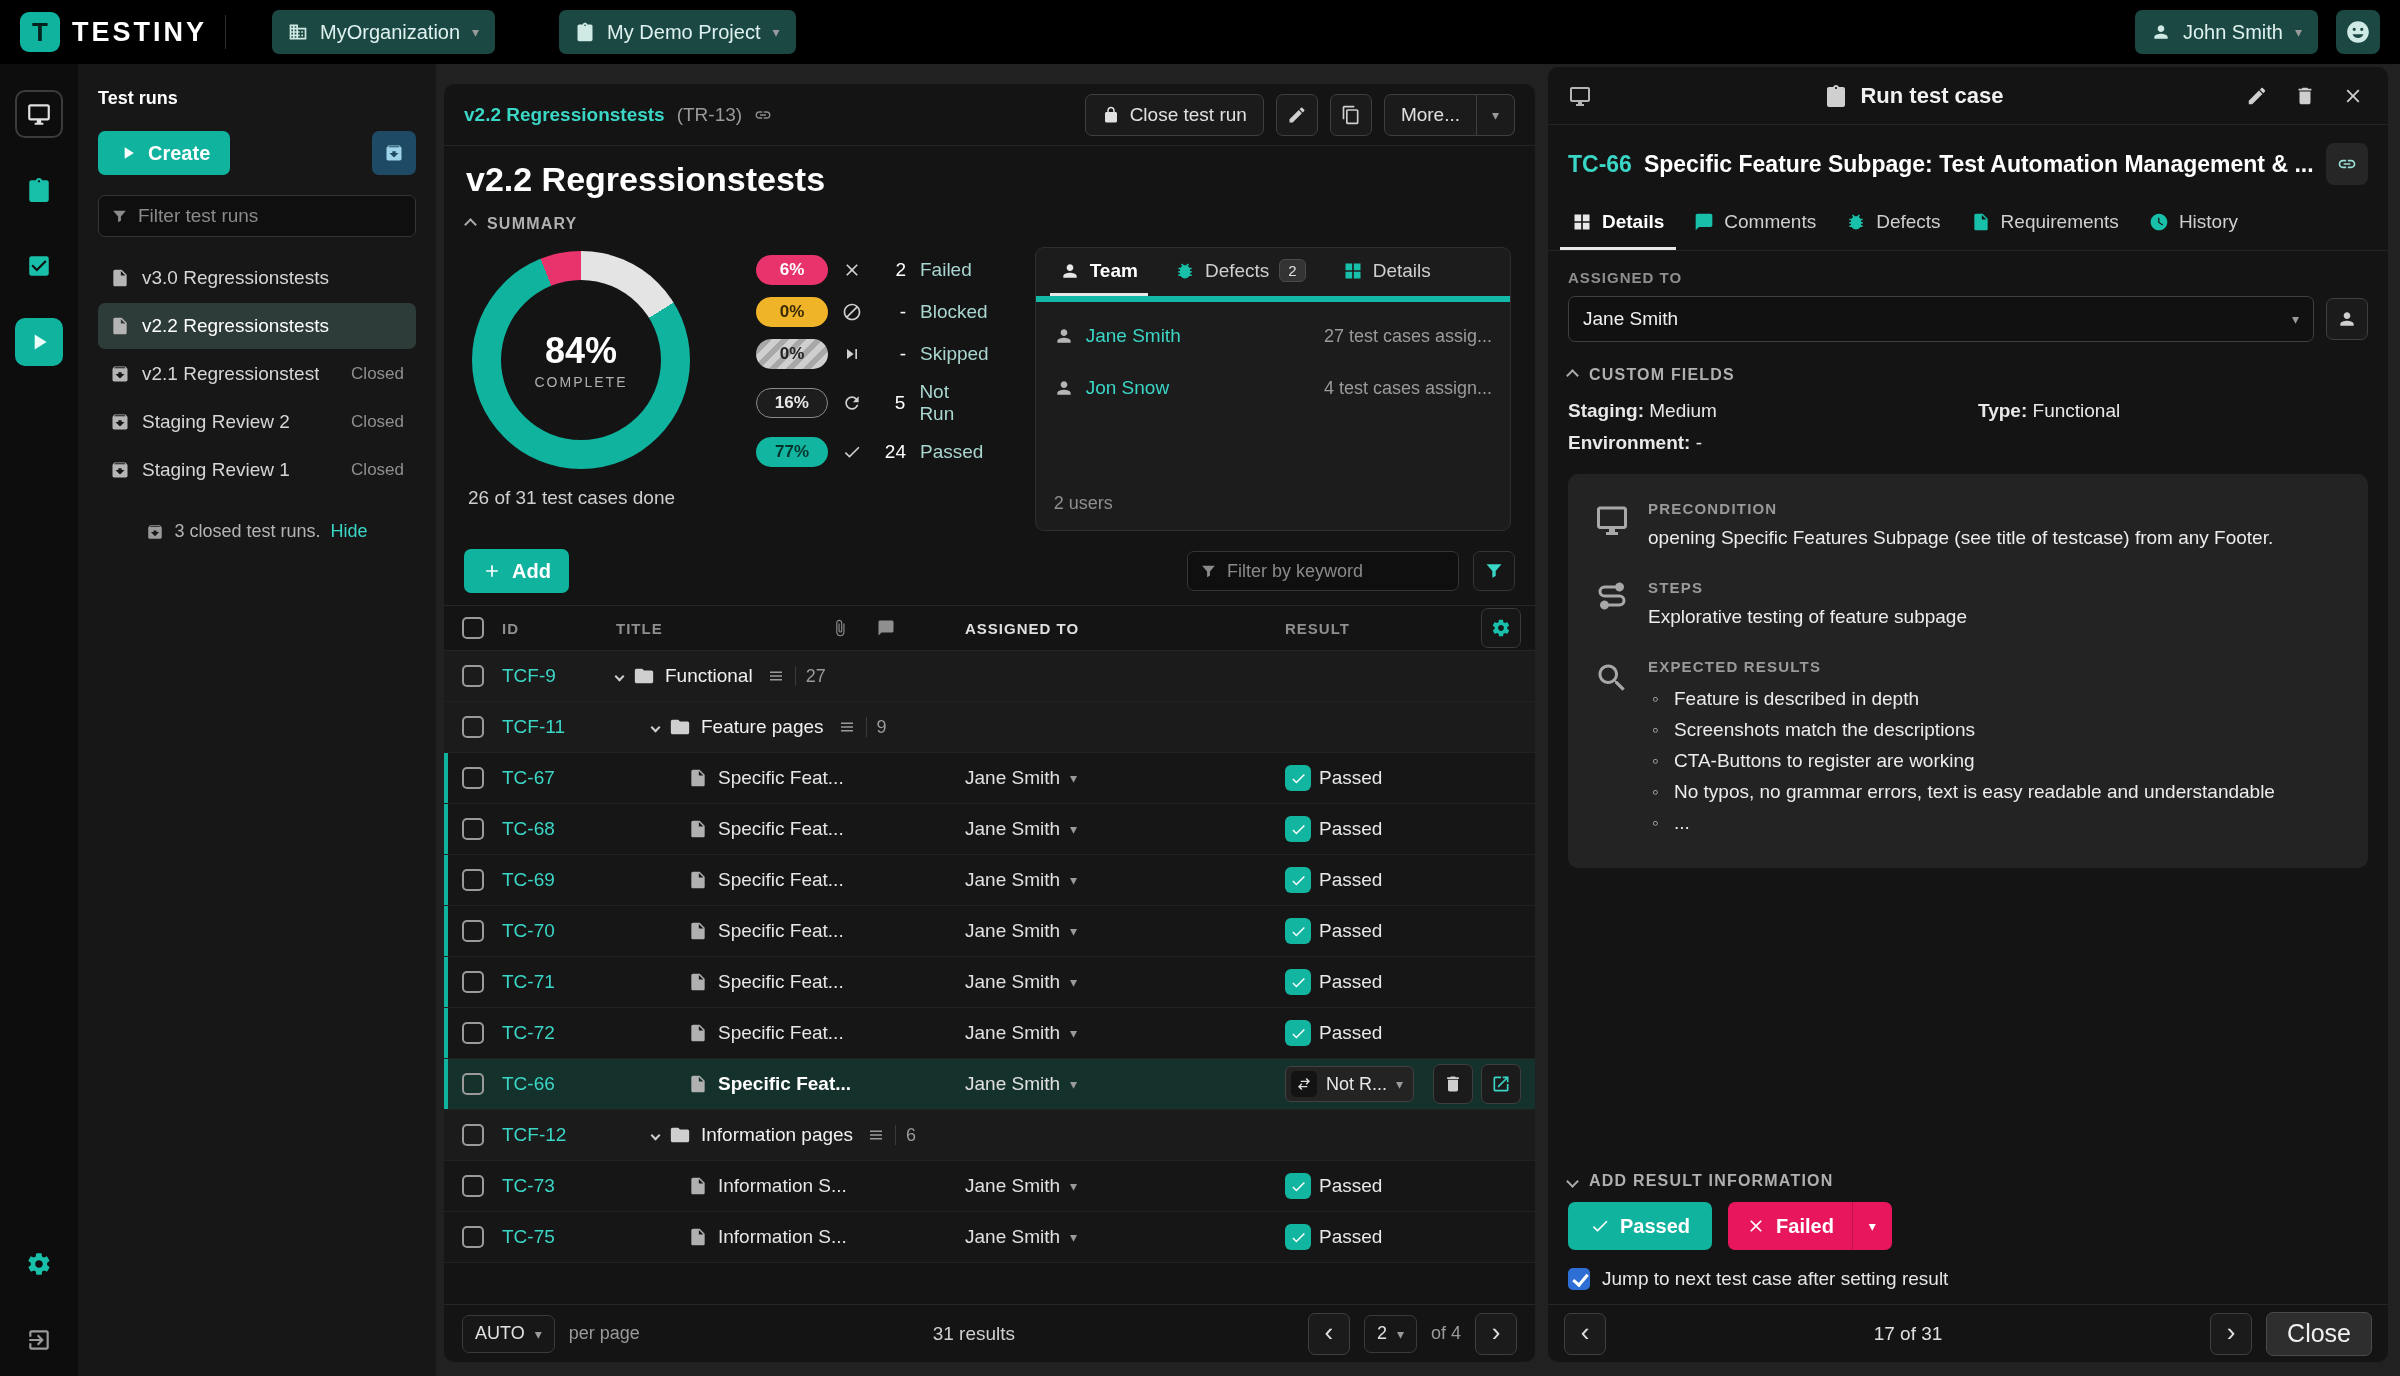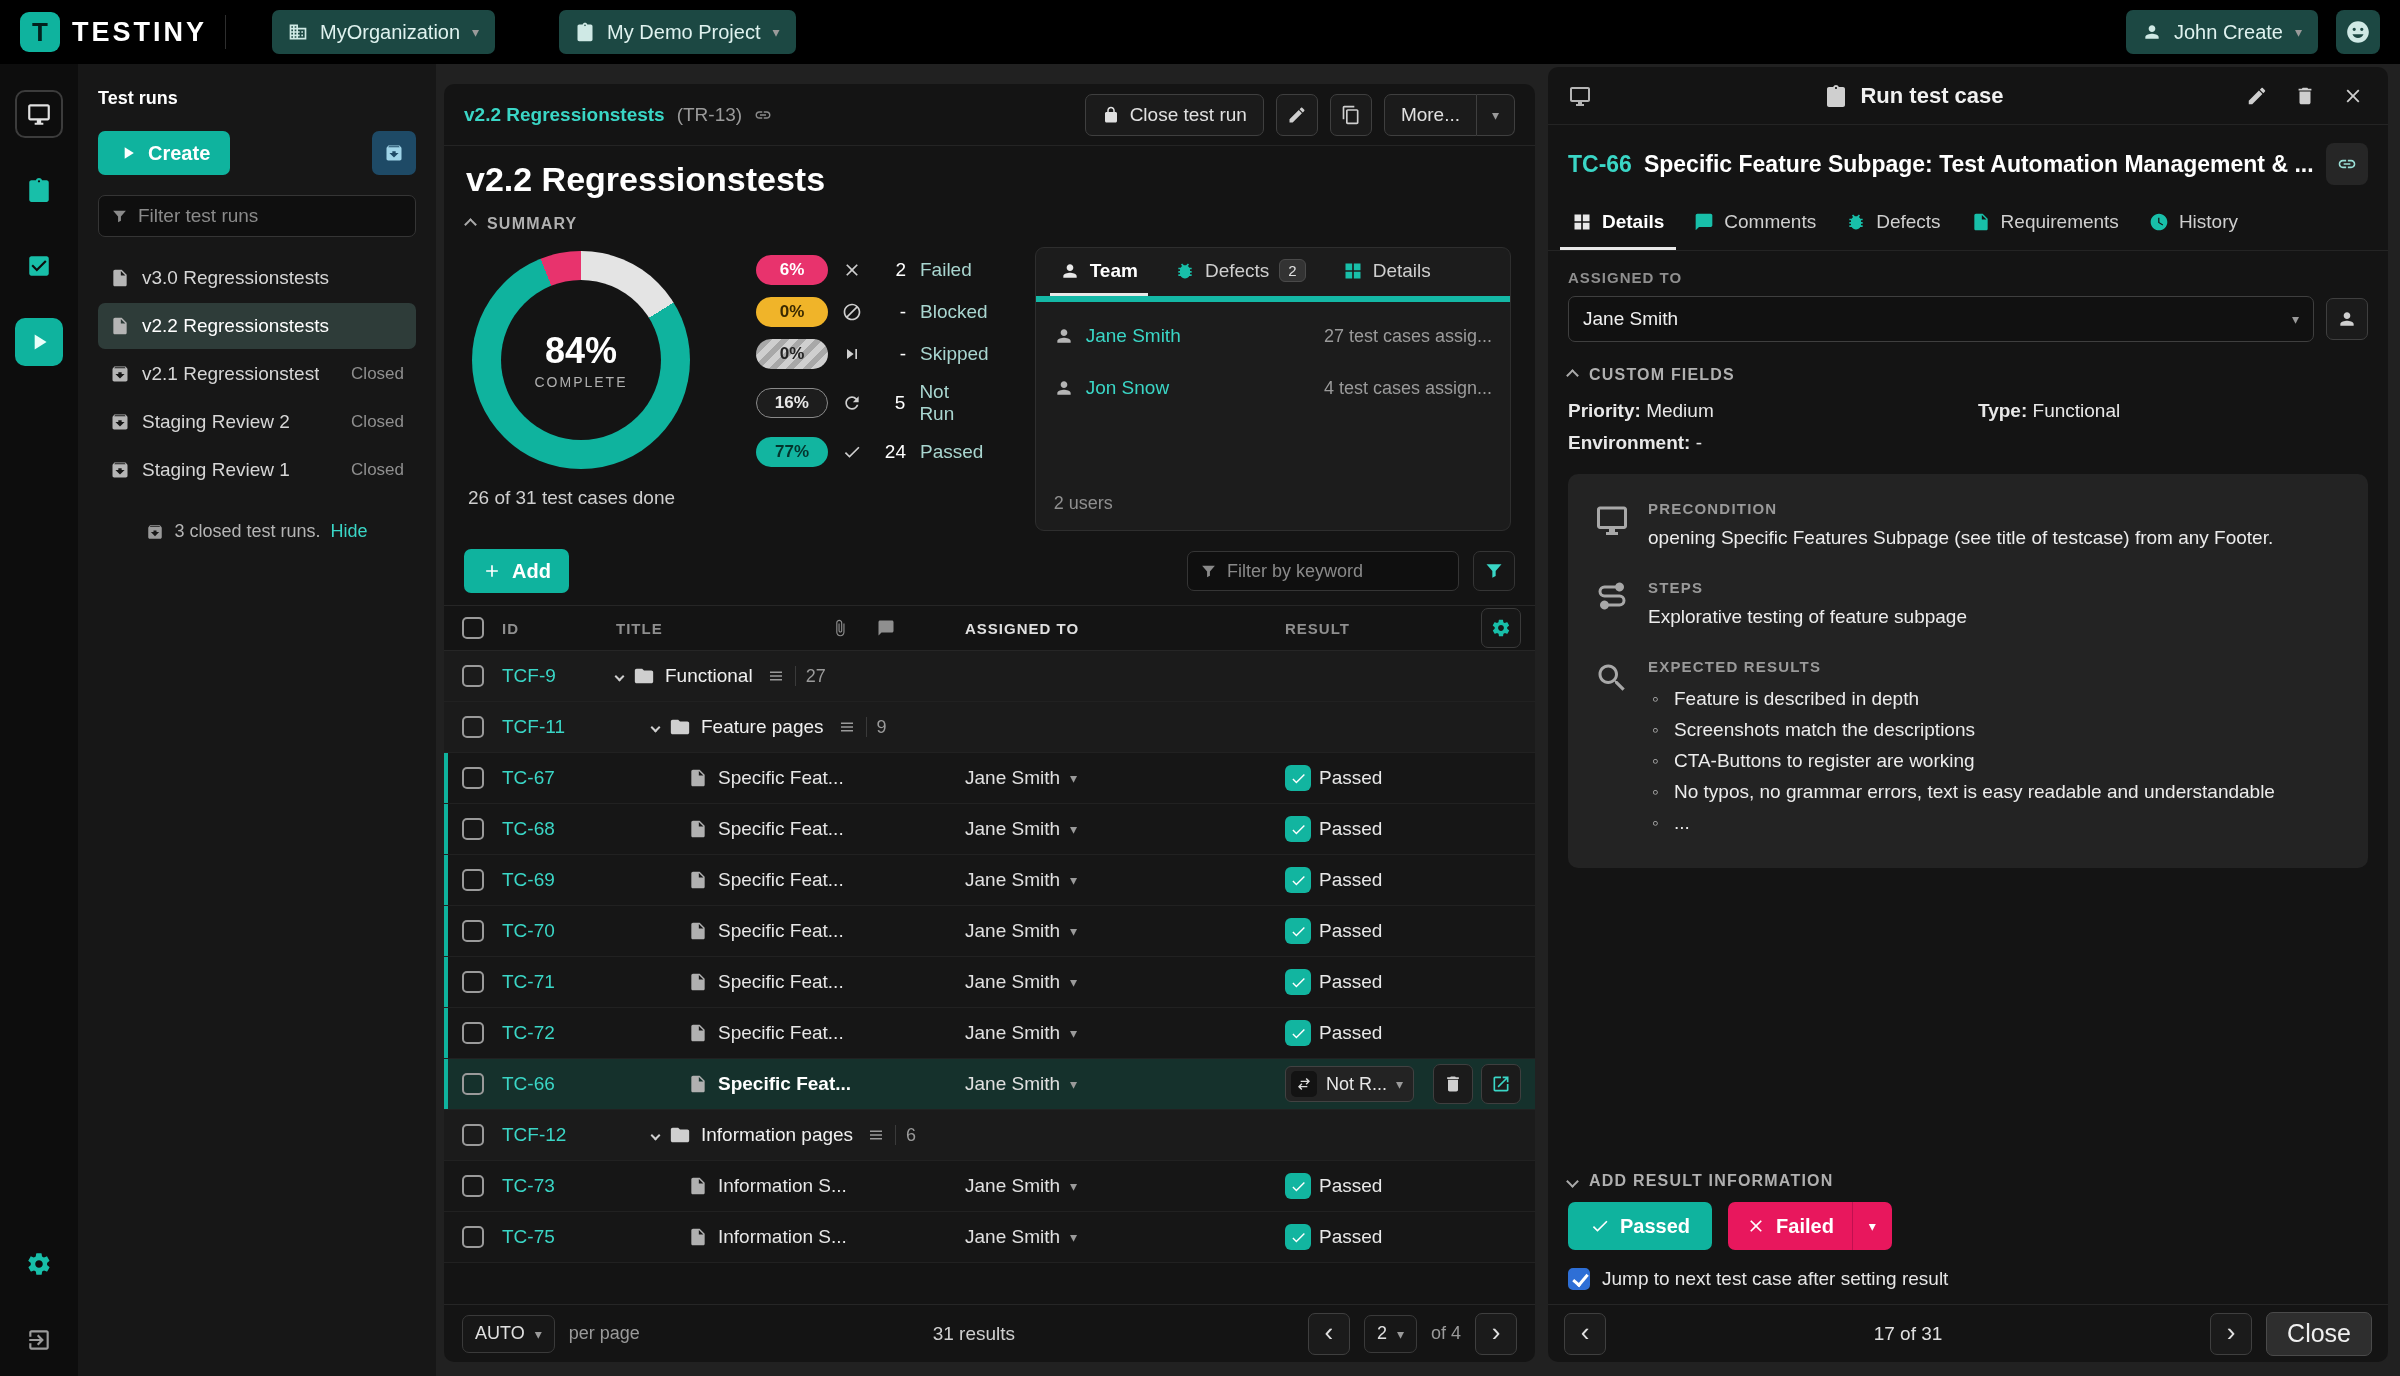--- a/index.html
+++ b/index.html
@@ -320,21 +320,21 @@
           <use href="#i-clipboard"></use>
         </svg>
       <span>My Demo Project</span>
       <span class="caret">▾</span>
     </div>
     <div class="tb-spacer"></div>
     <div class="tb-select">
       <svg class="ic" viewBox="0 0 24 24">
           <use href="#i-person"></use>
         </svg>
-      <span>John Create</span>
+      <span>John Smith</span>
       <span class="caret">▾</span>
     </div>
     <button class="tb-icon-btn">
       <svg class="ic" viewBox="0 0 24 24">
           <use href="#i-smiley"></use>
         </svg>
     </button>
   </header>
 
   <div class="work">
@@ -1004,21 +1004,21 @@
             </button>
           </div>
 
           <div class="sec-head">
             <span class="chev"></span>
             <span>CUSTOM FIELDS</span>
           </div>
 
           <div class="fields-grid">
   <div class="field">
-    <span class="f-label">Priority:</span> <span class="f-value">Medium</span>
+    <span class="f-label">Staging:</span> <span class="f-value">Medium</span>
   </div>
   <div class="field">
     <span class="f-label">Type:</span> <span class="f-value">Functional</span>
   </div>
   <div class="field">
     <span class="f-label">Environment:</span> <span class="f-value">-</span>
   </div>
             </div>
 
           <div class="tc-card">

